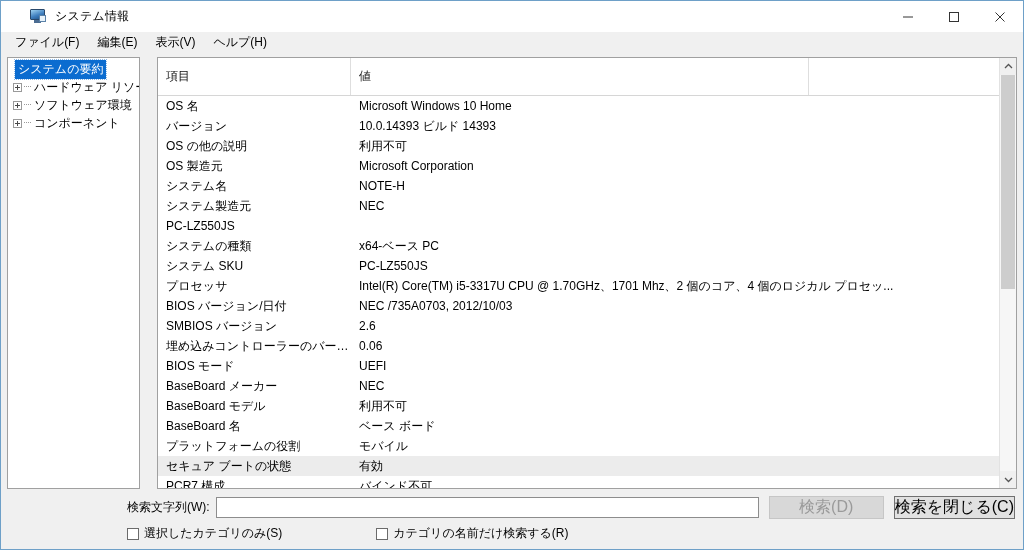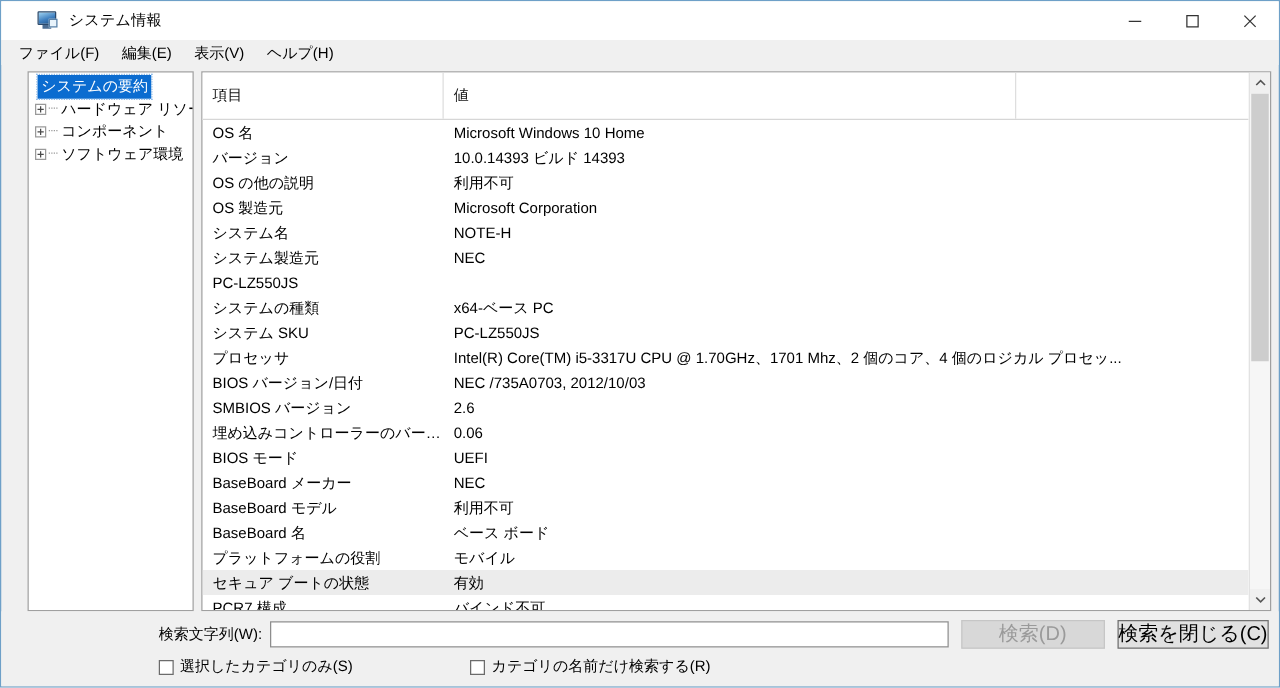--- a/index.html
+++ b/index.html
@@ -46,21 +46,21 @@
   
   .menubar{
     height:20px;min-height:20px;display:flex;align-items:flex-end;
     padding-left:5px;background:#f0f0f0;
   }
   .menuitem{
     padding:2px 9px 3px 9px;font-size:12px;color:#000;line-height:14px;
   }
   
   .content{
-    flex:1;display:flex;padding:5px 6px 0 21px;box-sizing:border-box;gap:6px;
+    flex:1;display:flex;padding:5px 6px 0 6px;box-sizing:border-box;gap:17px;
     min-height:0;
   }
   
   .treepanel{
     width:133px;min-width:133px;background:#fff;
     border:1px solid #a0a0a0;box-sizing:border-box;
     padding:2px 0 0 0;overflow:hidden;
   }
   .treerow{
     display:flex;align-items:center;height:18px;padding-left:5px;
@@ -198,26 +198,26 @@
         <span class="sel">システムの要約</span>
       </div>
       <div class="treerow">
         <span class="tnode"></span>
         <span class="tdots"></span>
         <span>ハードウェア リソース</span>
       </div>
       <div class="treerow">
         <span class="tnode"></span>
         <span class="tdots"></span>
-        <span>コンポーネント</span>
+        <span>ソフトウェア環境</span>
       </div>
       <div class="treerow">
         <span class="tnode"></span>
         <span class="tdots"></span>
-        <span>ソフトウェア環境</span>
+        <span>コンポーネント</span>
       </div>
     </div>
 
     <div class="listpanel">
       <div class="listinner">
         <div class="listmain">
           <div class="hdr">
             <div class="hdrcell c1">項目</div>
             <div class="hdrcell c2">値</div>
             <div class="hdrcell c3"></div>

